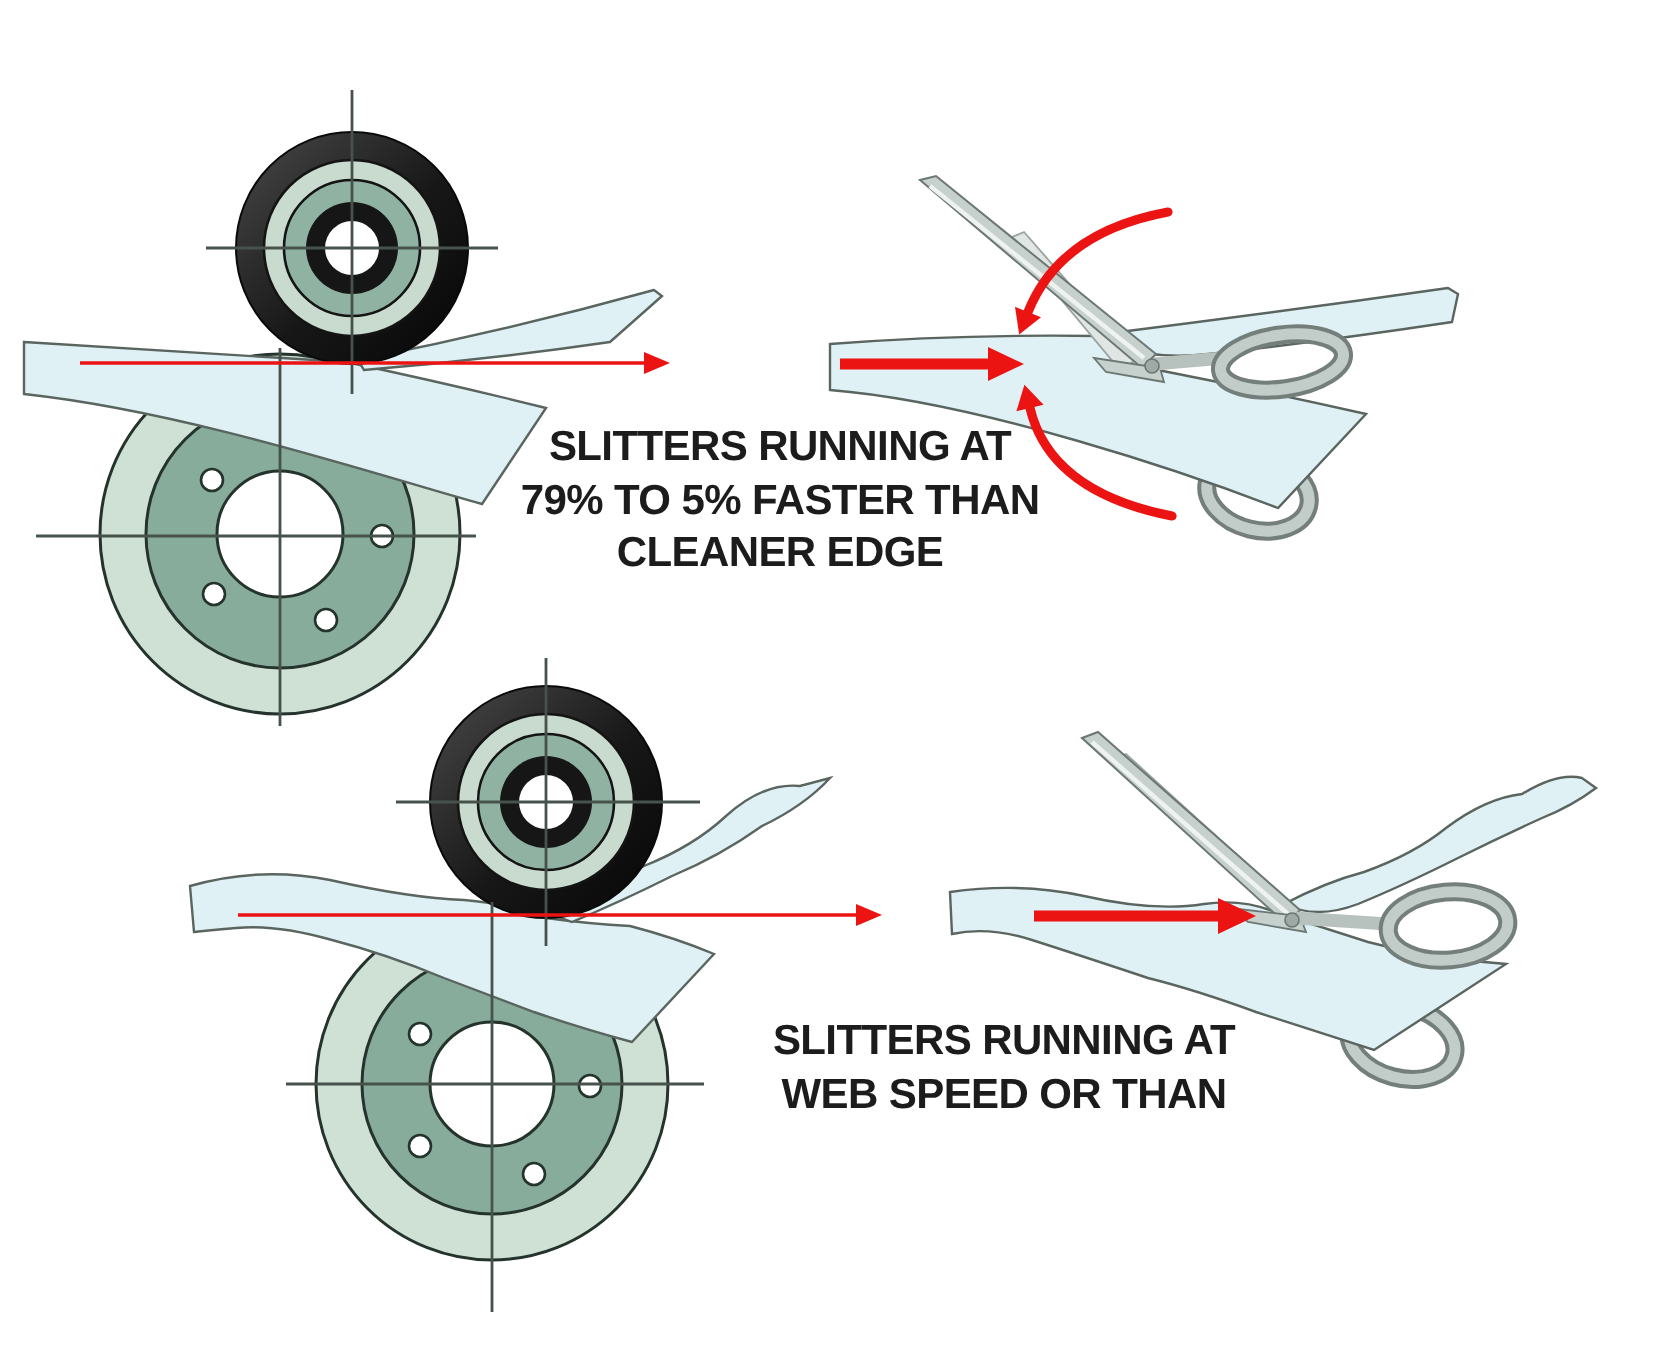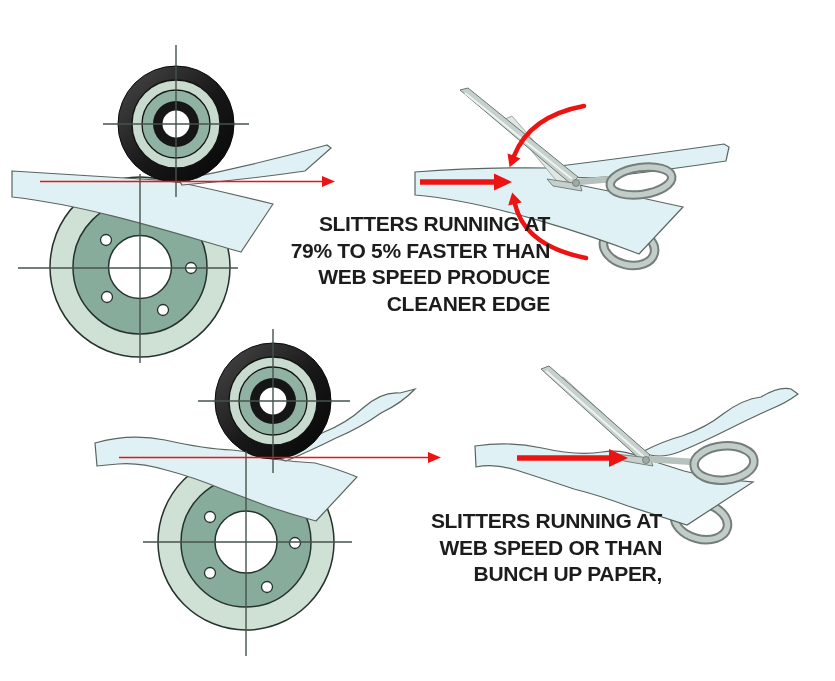--- a/index.html
+++ b/index.html
@@ -1,19 +1,19 @@
 <!DOCTYPE html>
 <html><head>
 <meta charset="utf-8">
 <style>
   html,body{margin:0;padding:0;background:#ffffff;}
   #stage{position:relative;width:835px;height:681px;background:#ffffff;overflow:hidden;
          font-family:"Liberation Sans",sans-serif;}
   #illustration{position:absolute;left:0;top:0;}
-  .caption{position:absolute;width:320px;text-align:right;color:#1c1c1c;
+  .caption{position:absolute;width:320px;text-align:center;color:#1c1c1c;
            font-weight:700;font-size:21px;line-height:26.6px;letter-spacing:-0.3px;}
   #caption-faster{left:230px;top:211px;}
   #caption-slower{left:342px;top:508px;}
 </style>
 </head>
 <body>
 
 <div id="stage">
 
 <svg id="illustration" width="835" height="681" viewBox="0 0 835 681" xmlns="http://www.w3.org/2000/svg">
@@ -150,23 +150,21 @@
     <g>
       <line x1="517" y1="458" x2="611" y2="458" stroke="#ec1313" stroke-width="5.5"></line>
       <polygon points="628,458 609,449 609,467" fill="#ec1313"></polygon>
     </g>
   </g>
 </svg>
 
 <div class="caption" id="caption-faster">
   <div>SLITTERS RUNNING AT</div>
   <div>79% TO 5% FASTER THAN</div>
-  <div>WEB SPEED PRODUCE</div>
   <div>CLEANER EDGE</div>
 </div>
 
 <div class="caption" id="caption-slower">
   <div>SLITTERS RUNNING AT</div>
   <div>WEB SPEED OR THAN</div>
-  <div>BUNCH UP PAPER,</div>
 </div>
 
 </div>
 
 </body></html>

